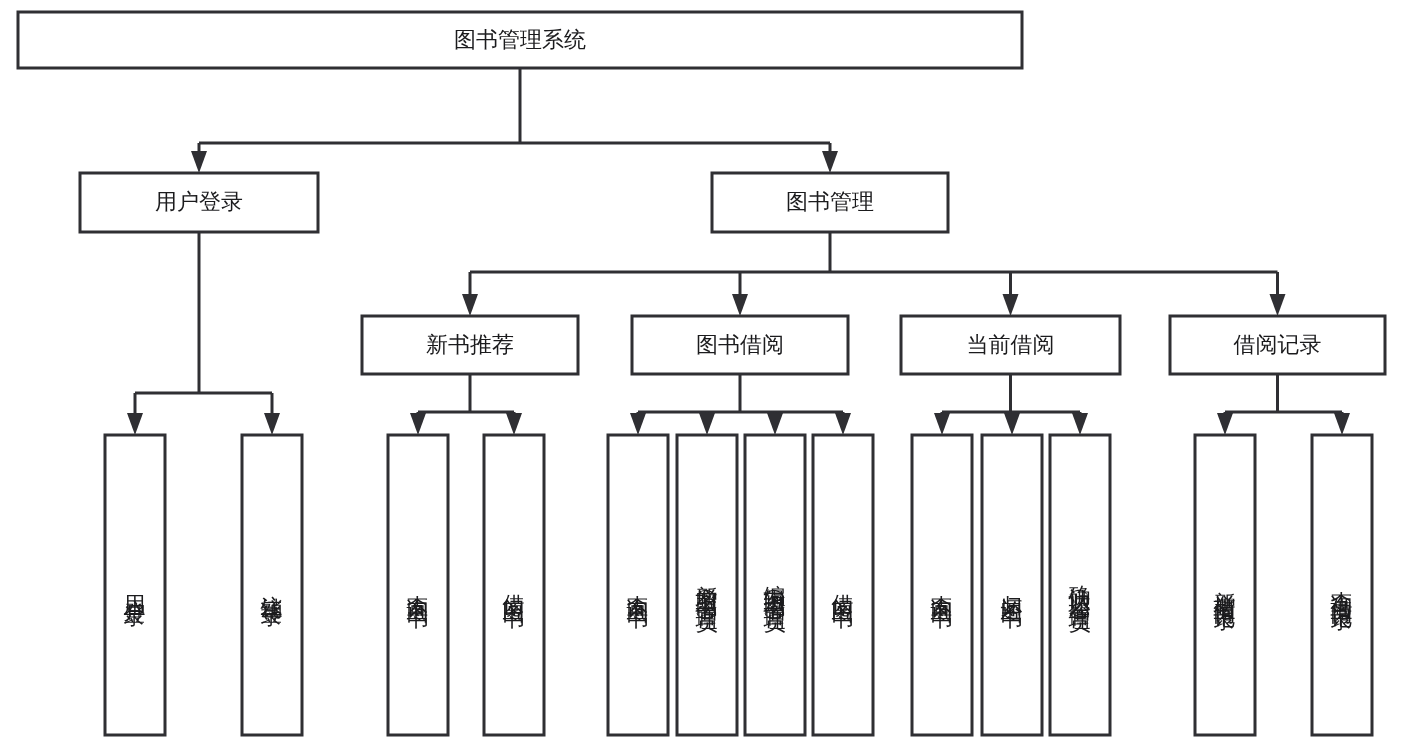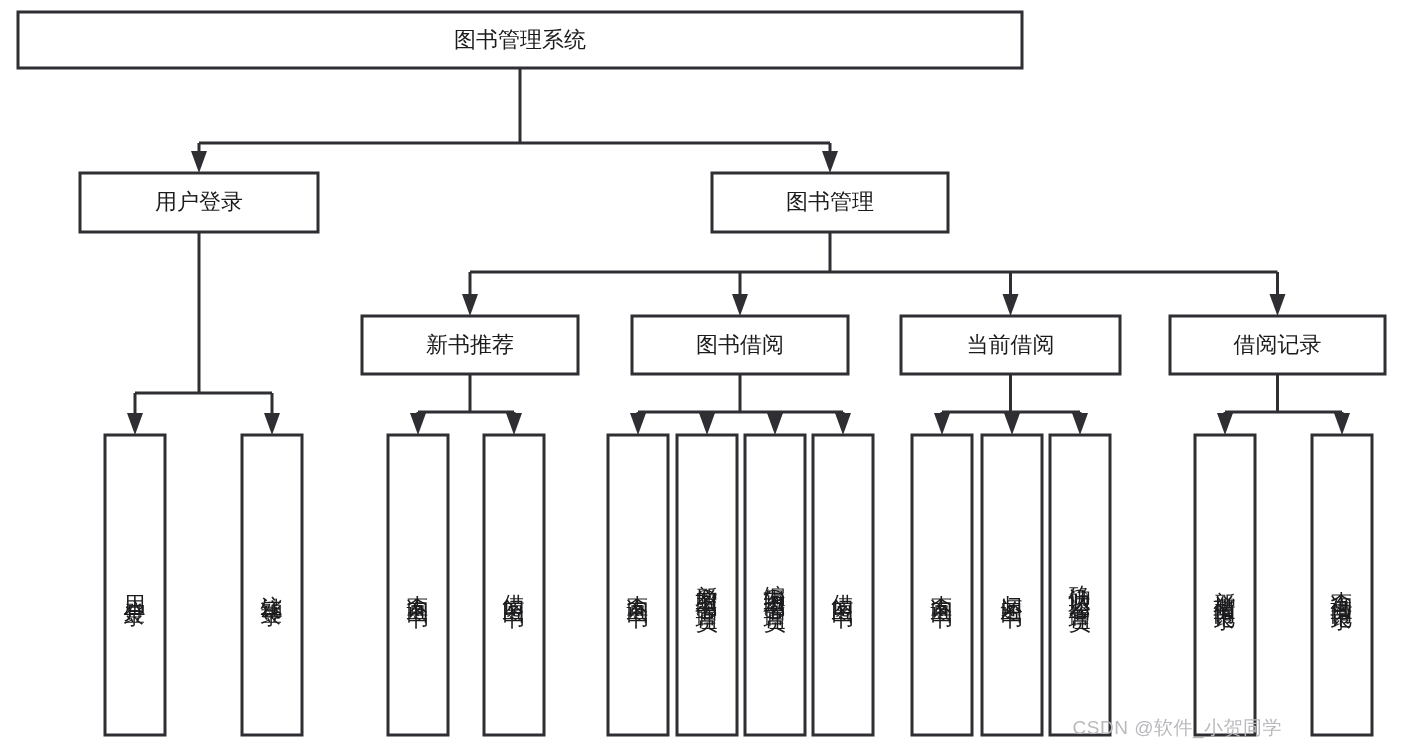--- a/index.html
+++ b/index.html
@@ -203,14 +203,13 @@
         <g>
           <rect x="1195" y="435" width="60" height="300" class="node-box"></rect>
           <text x="1225" y="585" class="node-label-v">新增借阅记录</text>
         </g>
         <g>
           <rect x="1312" y="435" width="60" height="300" class="node-box"></rect>
           <text x="1342" y="585" class="node-label-v">查询借阅记录</text>
         </g>
       </g>
   </svg>
-  <div class="watermark">CSDN @软件_小贺同学</div>
 </div>
 
 </body></html>

